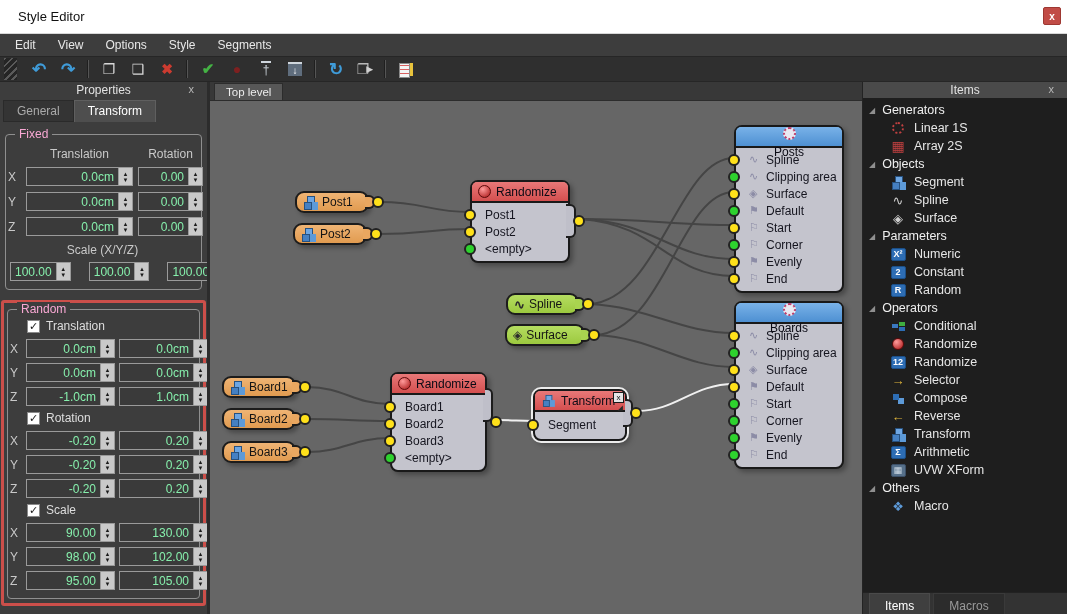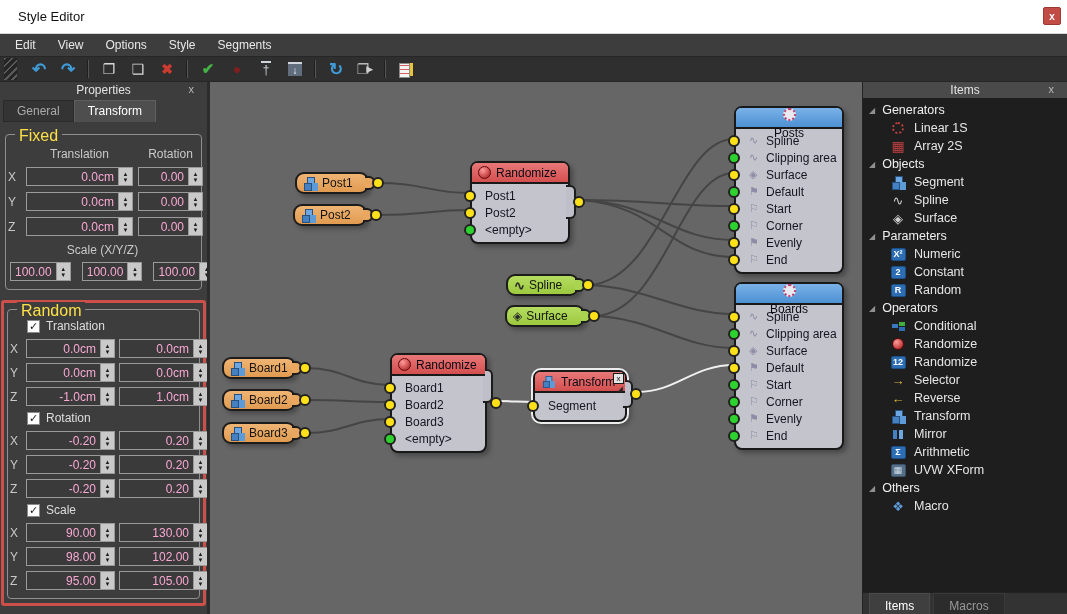--- a/index.html
+++ b/index.html
@@ -53,34 +53,34 @@
                   color:#e2e2e2; font-size:12px; flex:none; }
   .pane-caption .pane-x { position:absolute; right:13px; top:1px; color:#b8b8b8; font-size:11px; }
   .pp-tabs { display:flex; margin:2px 0 12px 3px; flex:none; }
   .pp-tab { font-size:12px; padding:3px 13px; }
   .pp-tab.inactive { background:#343434; color:#aaa; border:1px solid #2a2a2a; }
   .pp-tab.active   { background:#4e4e4e; color:#fff; border:1px solid #5f5f5f; border-bottom:none; }
 
   .groupbox { border:1px solid #8f8f8f; border-radius:4px; position:relative; margin:0 5px;
               padding:12px 4px 8px 2px; }
   .groupbox .gb-label { position:absolute; top:-8px; left:9px; background:#3d3d3d; padding:0 4px;
-                        color:#fde047; font-size:16px; }
+                        color:#f9a8d4; font-size:12px; }
   .pgrid { display:grid; grid-template-columns:13px 107px 65px; gap:6px 5px; align-items:center; }
   .pgrid-r { display:grid; grid-template-columns:12px 89px 89px; gap:5px 4px; align-items:center; }
   .colhead { color:#c9c9c9; font-size:12px; text-align:center; }
   .axis { color:#c9c9c9; font-size:12px; }
   .sb { display:flex; height:19px; }
-  .sb .fld { flex:1; background:#3a3a3a; border:1px solid #9a9a9a; border-right:none; color:#f9a8d4;
+  .sb .fld { flex:1; background:#3a3a3a; border:1px solid #9a9a9a; border-right:none; color:#86efac;
              font-size:12px; display:flex; align-items:center; justify-content:flex-end; padding:0 4px; }
   .sb .sp { width:15px; background:#c9c9c9; border:1px solid #9a9a9a; display:flex; flex-direction:column;
             align-items:center; justify-content:center; line-height:1; color:#1a1a1a; }
   .sb .sp::before { content:"▲"; font-size:6px; }
   .sb .sp::after  { content:"▼"; font-size:6px; }
   .scale-label { text-align:center; color:#c9c9c9; font-size:12px; margin:7px 0 5px; }
-  .scale-row { display:flex; gap:11px; padding:0 2px; }
+  .scale-row { display:flex; gap:18px; padding:0 2px; }
   .scale-row .sb { flex:1; }
 
   .red-wrap { border:3px solid #cc4f4a; border-radius:3px; margin:10px 1px 0; padding:6px 2px 4px; }
   .cb-row { display:flex; align-items:center; gap:6px; margin:5px 0 6px 17px; }
   .cb { width:13px; height:13px; background:#fff; border:1px solid #8a8a8a; display:flex;
         align-items:center; justify-content:center; font-size:11px; color:#1a1a1a; line-height:1; }
   .cb-label { color:#dedede; font-size:12px; }
 
   
   .canvas-col { flex:1; display:flex; flex-direction:column; min-width:0; }
@@ -415,20 +415,23 @@
             <div class="sb">
                 <div class="fld">105.00</div>
                 <div class="sp"></div>
               </div>
           </div>
         </div>
       </div>
     </div>
 
     <div class="canvas-col">
+      <div class="canvas-tabs">
+        <div class="canvas-tab">Top level</div>
+      </div>
       <div class="canvas">
 
         <svg class="wires" viewBox="0 0 652 517">
           <g fill="none" stroke="#454545" stroke-width="2" stroke-linecap="round">
             <path d="M170,101 C215,101 218,111 260,111"></path>
             <path d="M168,133 C215,133 218,128 260,128"></path>
             <path d="M371,118 C435,118 468,124 524,124"></path>
             <path d="M371,118 C445,121 462,158 524,158"></path>
             <path d="M371,118 C450,124 458,175 524,175"></path>
             <path d="M380,203 C450,198 468,57 524,57"></path>
@@ -739,34 +742,34 @@
             <span class="ticon">
               <span class="tile">12</span>
             </span>
             <span>Randomize</span>
           </div>
         <div class="trow item">
             <span class="ticon ic-arrow">→</span>
             <span>Selector</span>
           </div>
         <div class="trow item">
+            <span class="ticon">
+              <span class="ic-comp"></span>
+            </span>
+            <span>Compose</span>
+          </div>
+        <div class="trow item">
             <span class="ticon ic-arrow">←</span>
             <span>Reverse</span>
           </div>
         <div class="trow item">
             <span class="ticon">
               <span class="cubes"></span>
             </span>
             <span>Transform</span>
-          </div>
-        <div class="trow item">
-            <span class="ticon">
-              <span class="ic-mirror"></span>
-            </span>
-            <span>Mirror</span>
           </div>
         <div class="trow item">
             <span class="ticon">
               <span class="tile">Σ</span>
             </span>
             <span>Arithmetic</span>
           </div>
         <div class="trow item">
             <span class="ticon">
               <span class="ic-uvw">▦</span>

